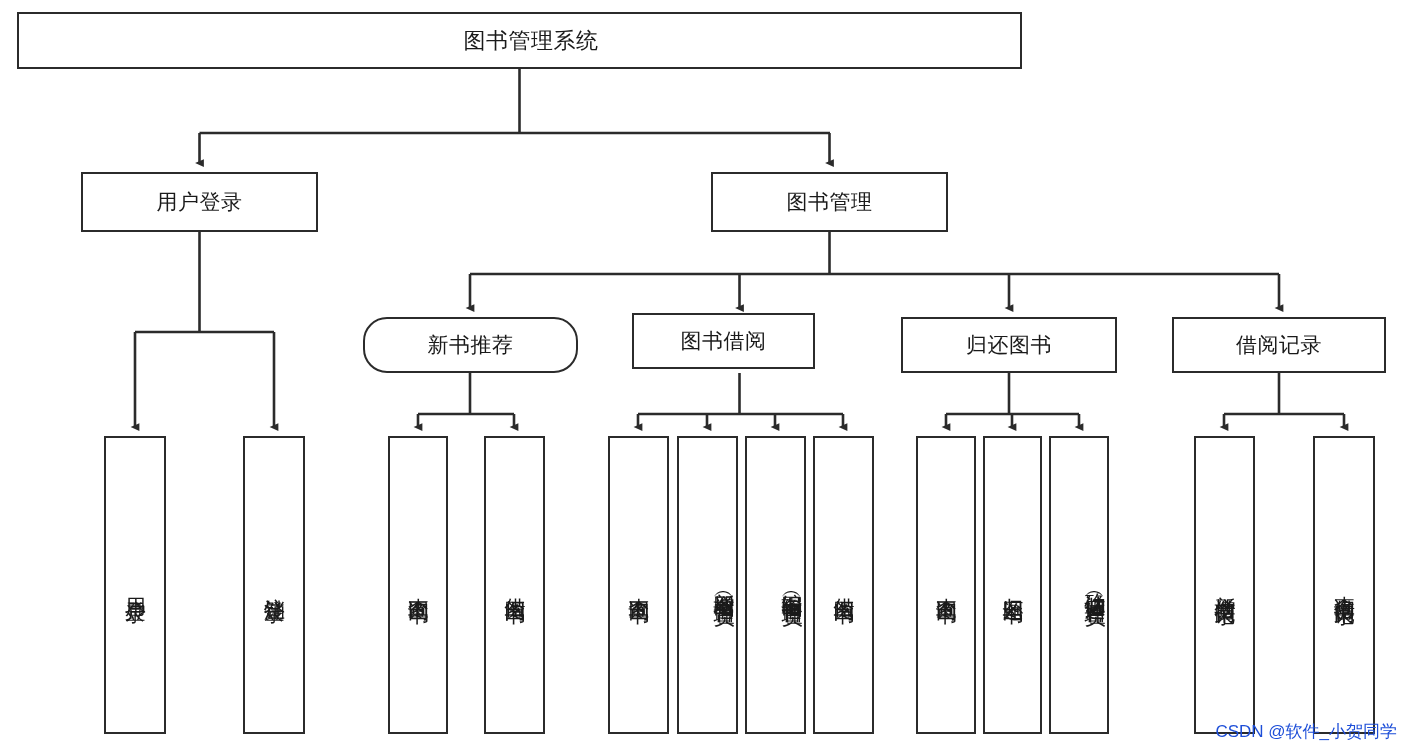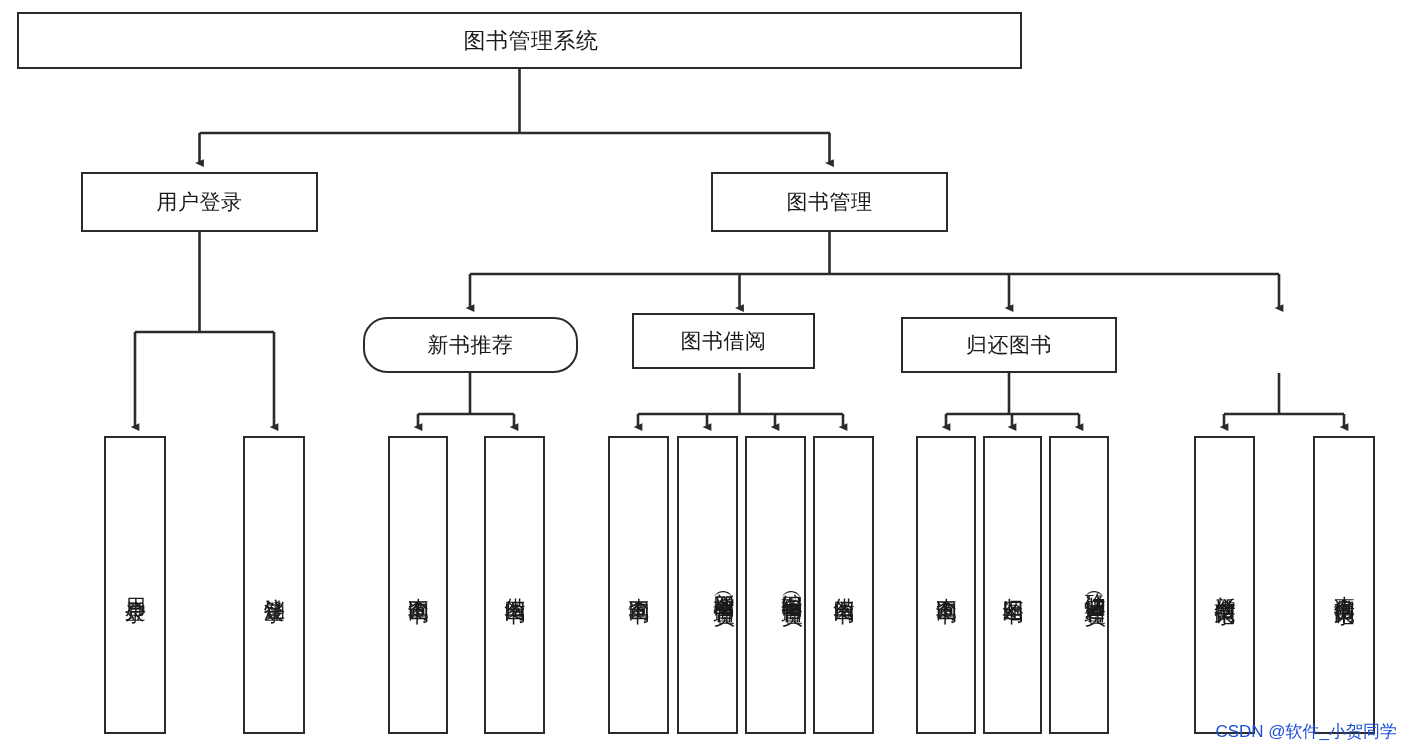--- a/index.html
+++ b/index.html
@@ -138,20 +138,23 @@
 
   <div class="node horiz" style="left:363px; top:317px; width:215px; height:56px;border-radius:24px;">
     <span>新书推荐</span>
   </div>
   <div class="node horiz" style="left:632px; top:313px; width:183px; height:56px;">
     <span>图书借阅</span>
   </div>
   <div class="node horiz" style="left:901px; top:317px; width:216px; height:56px;">
     <span>归还图书</span>
   </div>
+  <div class="node horiz" style="left:1172px; top:317px; width:214px; height:56px;">
+    <span>借阅记录</span>
+  </div>
 
   <div class="node vert mid-align" style="left:104px; top:436px; width:62px; height:298px;">
     <span class="vtext">用户登录</span>
   </div>
   <div class="node vert mid-align" style="left:243px; top:436px; width:62px; height:298px;">
     <span class="vtext">注销登录</span>
   </div>
 
   <div class="node vert mid-align" style="left:388px; top:436px; width:60px; height:298px;">
     <span class="vtext">查询图书</span>

